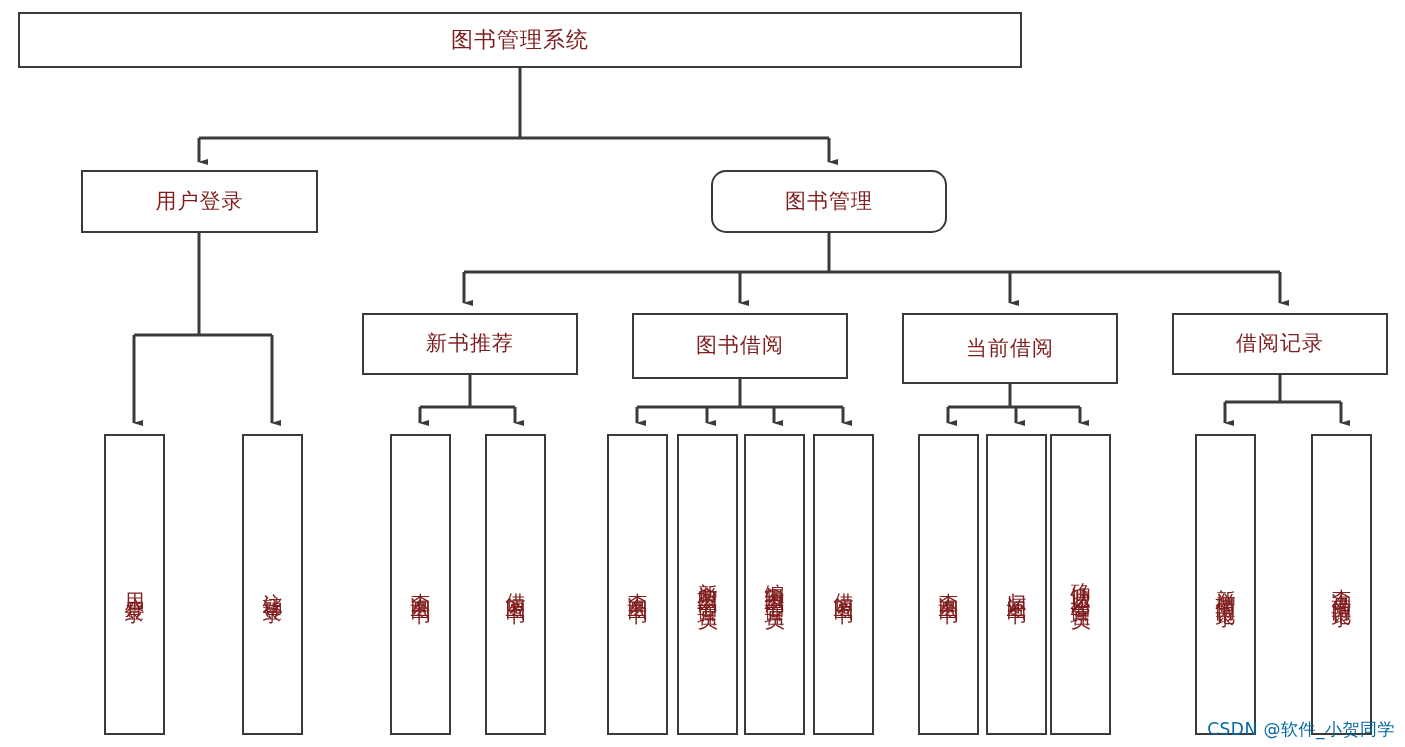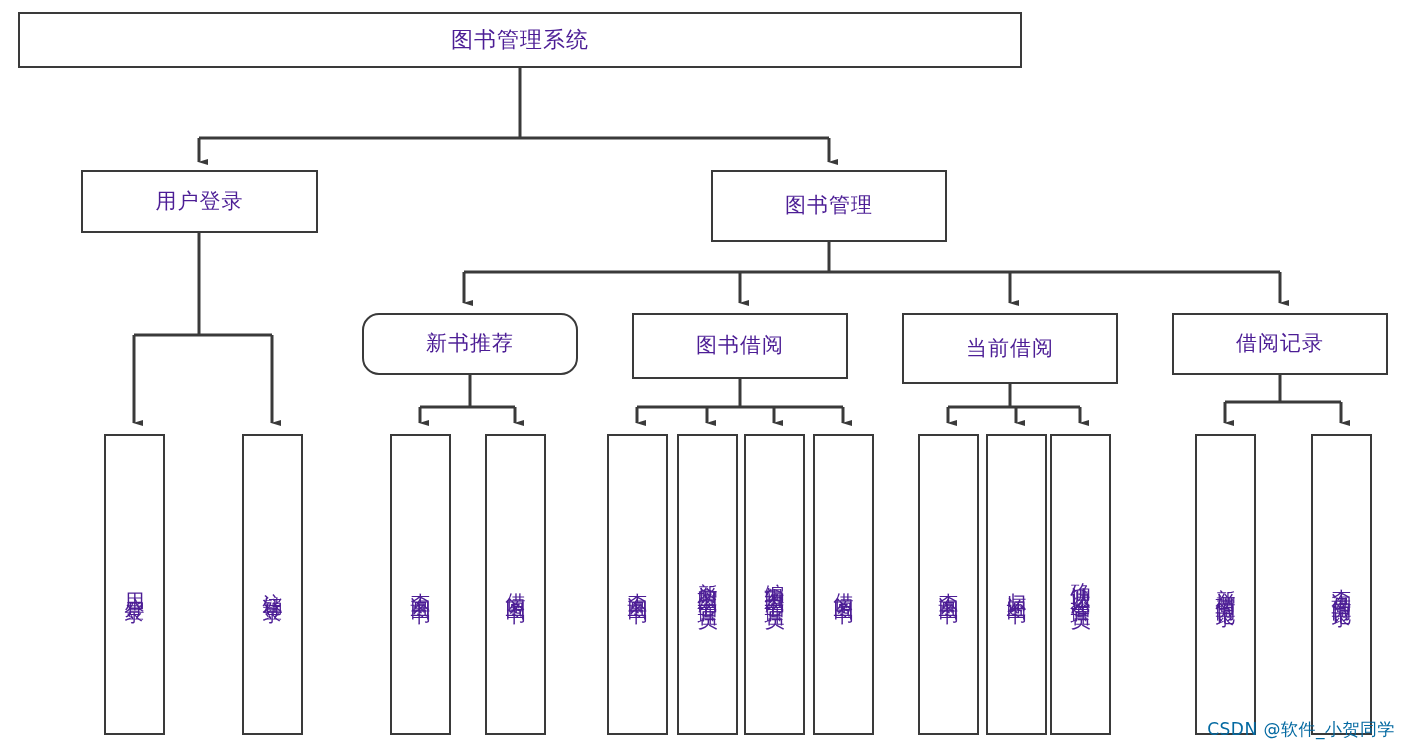--- a/index.html
+++ b/index.html
@@ -30,21 +30,21 @@
   }
   
   .node {
     position: absolute;
     box-sizing: border-box;
     background: #ffffff;
     border: 2.5px solid #3a3a3a;
     display: flex;
     align-items: center;
     justify-content: center;
-    color: #4c1d95;
+    color: #7f1d1d;
   }
   .node-h {
     
     font-size: 21px;
     letter-spacing: 1px;
     line-height: 1.2;
   }
   .node-root {
     font-size: 22px;
   }
@@ -128,25 +128,25 @@
     </g>
   </svg>
 
   <div class="node node-h node-root" style="left:18px; top:12px; width:1004px; height:56px;">
     <span>图书管理系统</span>
   </div>
 
   <div class="node node-h" style="left:81px; top:170px; width:237px; height:63px;">
     <span>用户登录</span>
   </div>
-  <div class="node node-h" style="left:711px; top:170px; width:236px; height:72px;">
+  <div class="node node-h" style="left:711px; top:170px; width:236px; height:63px;border-radius:15px;">
     <span>图书管理</span>
   </div>
 
-  <div class="node node-h" style="left:362px; top:313px; width:216px; height:62px;border-radius:17px;">
+  <div class="node node-h" style="left:362px; top:313px; width:216px; height:62px;">
     <span>新书推荐</span>
   </div>
   <div class="node node-h" style="left:632px; top:313px; width:216px; height:66px;">
     <span>图书借阅</span>
   </div>
   <div class="node node-h" style="left:902px; top:313px; width:216px; height:71px;">
     <span>当前借阅</span>
   </div>
   <div class="node node-h" style="left:1172px; top:313px; width:216px; height:62px;">
     <span>借阅记录</span>

